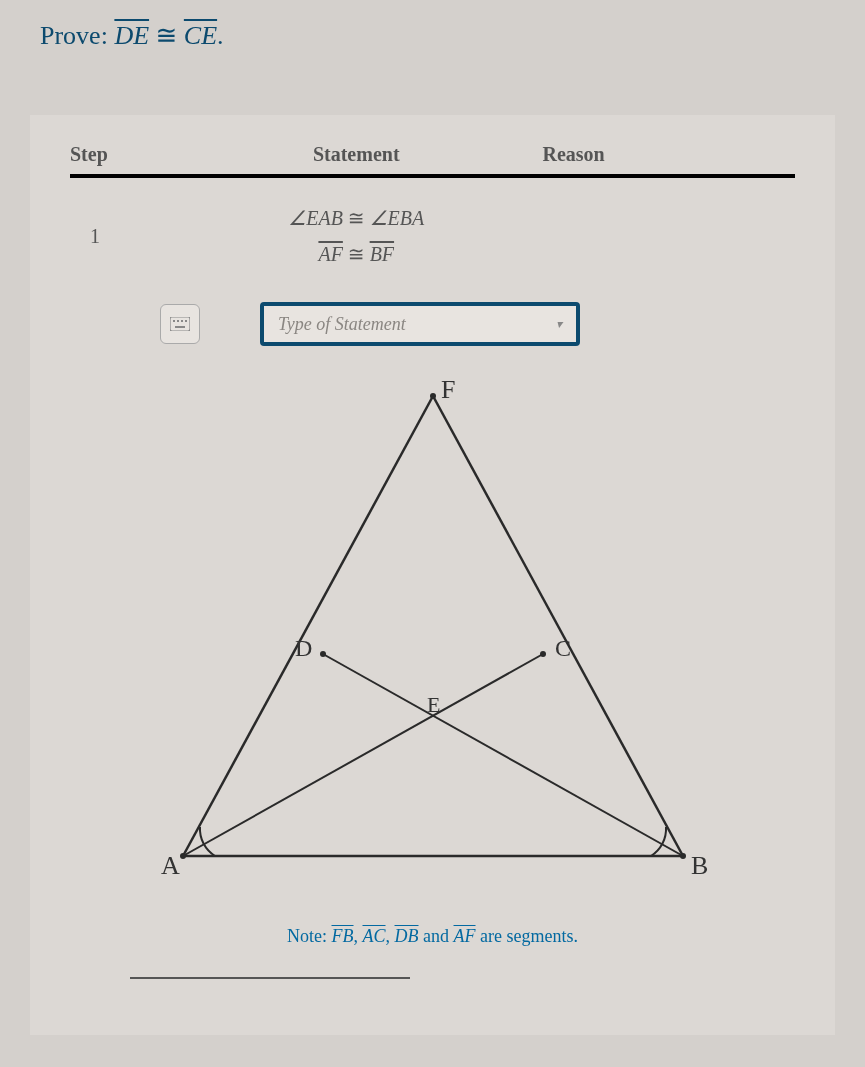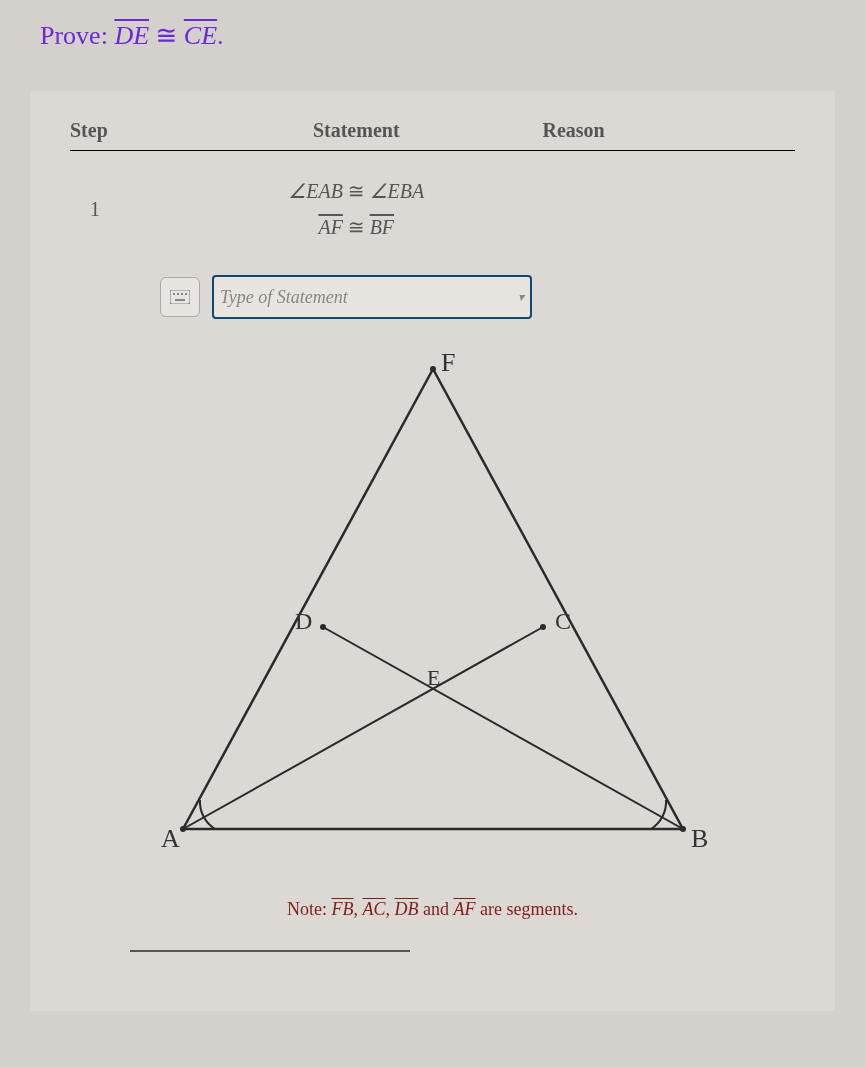--- a/index.html
+++ b/index.html
@@ -14,41 +14,41 @@
       font-family: Georgia, 'Times New Roman', serif;
       color: #3a3a3a;
       position: relative;
       overflow: hidden;
     }
     .page {
       padding: 20px 30px;
     }
     .prove-line {
       font-size: 26px;
-      color: #6d28d9;
-      margin-bottom: 40px;
+      color: #0c4a6e;
+      margin-bottom: 64px;
       margin-left: 10px;
     }
     .overline {
       text-decoration: overline;
       font-style: italic;
     }
     .content-area {
       background: #dcd8d4;
       padding: 20px 40px;
       min-height: 920px;
     }
     .table-header {
       display: grid;
       grid-template-columns: 140px 1fr 1fr;
       font-weight: bold;
       font-size: 20px;
       color: #555;
       padding: 8px 0;
-      border-bottom: 1px solid #000000;
+      border-bottom: 4px solid #000000;
       margin-bottom: 10px;
     }
     .table-row {
       display: grid;
       grid-template-columns: 140px 1fr 1fr;
       align-items: center;
       padding: 12px 0;
       font-size: 20px;
       color: #555;
     }
@@ -81,45 +81,46 @@
       background: #e8e4e0;
       display: flex;
       align-items: center;
       justify-content: center;
       color: #888;
       font-size: 14px;
     }
     .dropdown {
       width: 320px;
       height: 44px;
-      border: 2px solid #0c4a6e;
+      border: 4px solid #0c4a6e;
       border-radius: 4px;
       background: #e8e4e0;
       display: flex;
       align-items: center;
       justify-content: space-between;
-      padding: 0 6px;
+      padding: 0 14px;
       color: #8a8682;
       font-size: 18px;
       font-style: italic;
+      margin-left: 48px;
     }
     .dropdown .caret {
       font-size: 12px;
       color: #888;
     }
     .figure-area {
       display: flex;
       justify-content: center;
       margin-top: 10px;
     }
     .note {
       text-align: center;
       margin-top: 30px;
       font-size: 18px;
-      color: #7f1d1d;
+      color: #0369a1;
     }
     .note .seg {
       font-style: italic;
       text-decoration: overline;
     }
     .bottom-line {
       border-bottom: 2px solid #555;
       width: 280px;
       margin: 30px 0 0 60px;
     }

